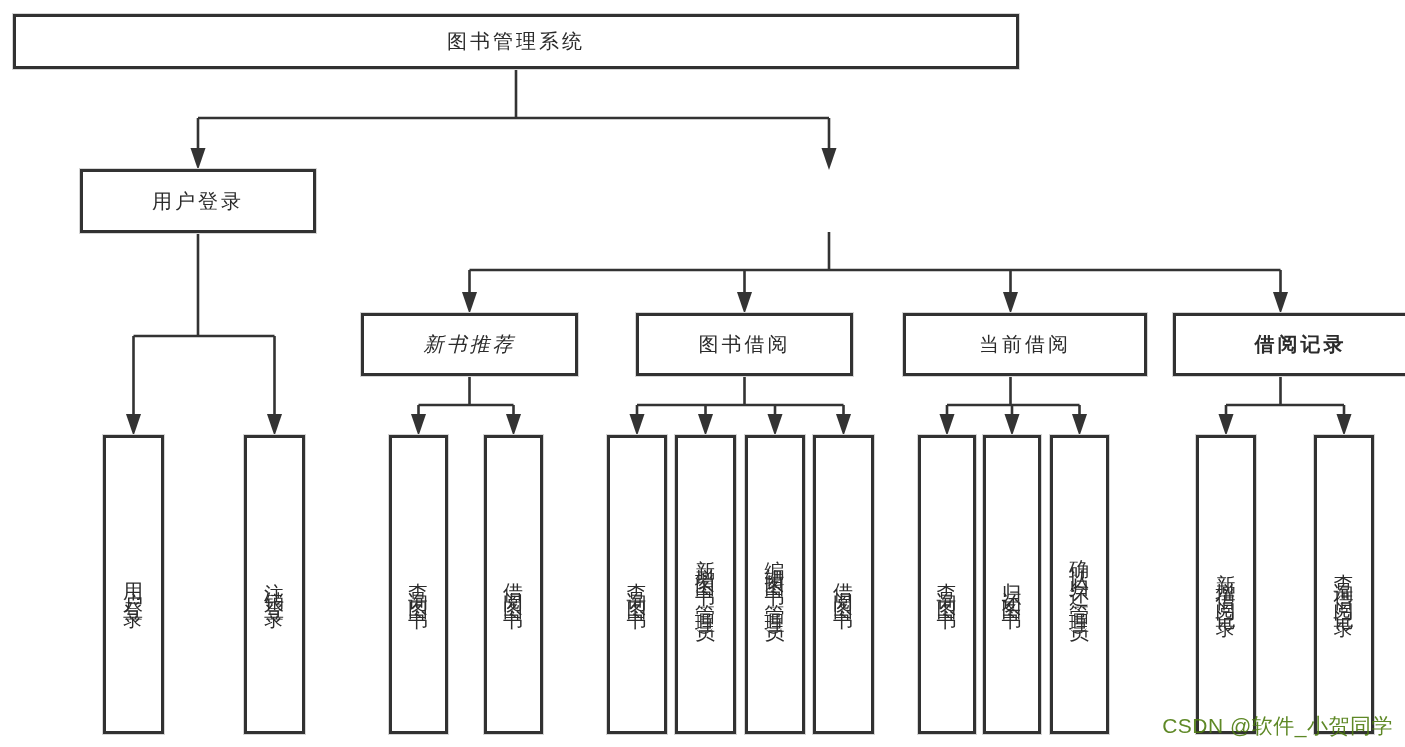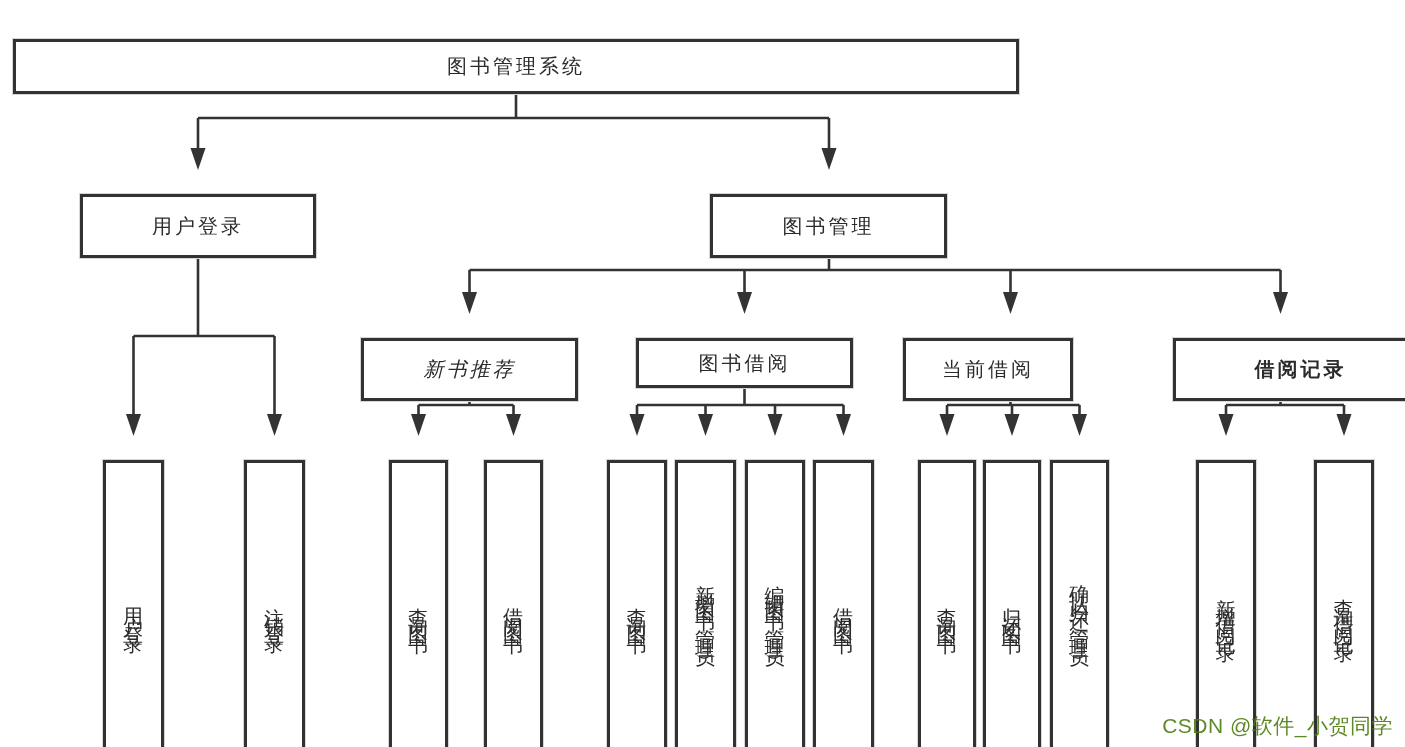--- a/index.html
+++ b/index.html
@@ -5,34 +5,34 @@
   html,body { margin:0; padding:0; background:#fff; }
   .canvas {
     position:relative; width:1405px; height:747px; background:#ffffff;
     font-family:"Liberation Sans","DejaVu Sans",sans-serif; overflow:hidden;
   }
   .connector-layer { position:absolute; left:0; top:0; width:1405px; height:747px; }
   .box {
     position:absolute; box-sizing:border-box; background:#ffffff;
     border:3px solid #323232; box-shadow:0 0 0 1px #d6d6d6;
     display:flex; align-items:center; justify-content:center;
-    color:#2b2b2b; z-index:2;margin-top:25px;
+    color:#2b2b2b; z-index:2;
   }
   .h .label { font-size:20px; letter-spacing:3px; white-space:nowrap; }
   .v .label {
     writing-mode:vertical-rl; text-orientation:mixed;
     font-size:20px; letter-spacing:9px; line-height:1; white-space:nowrap;
   }
   
   .n-root   { left:13px;  top:14px;  width:1006px; height:55px; }
   .n-l2a    { left:80px;  top:169px; width:236px;  height:64px; }
   .n-l2b    { left:710px; top:169px; width:237px;  height:64px; }
   .n-l3a    { left:361px; top:313px; width:217px;  height:63px;font-style:italic; }
-  .n-l3b    { left:636px; top:313px; width:217px;  height:50px; }
-  .n-l3c    { left:903px; top:313px; width:170px;  height:63px; }
+  .n-l3b    { left:636px; top:313px; width:217px;  height:63px; }
+  .n-l3c    { left:903px; top:313px; width:244px;  height:63px; }
   .n-l3d    { left:1173px;top:313px; width:255px;  height:63px;font-weight:bold; }
   .lf       { top:435px;  height:299px; }
   .n-g1a { left:103px;  width:61px; }
   .n-g1b { left:244px;  width:61px; }
   .n-g2a { left:389px;  width:59px; }
   .n-g2b { left:484px;  width:59px; }
   .n-g3a { left:607px;  width:60px; }
   .n-g3b { left:675px;  width:61px; }
   .n-g3c { left:745px;  width:60px; }
   .n-g3d { left:813px;  width:61px; }
@@ -91,23 +91,20 @@
     </g>
   </svg>
 
   <div class="box h n-root">
     <span class="label">图书管理系统</span>
   </div>
 
   <div class="box h n-l2a">
     <span class="label">用户登录</span>
   </div>
-  <div class="box h n-l2b">
-    <span class="label">图书管理</span>
-  </div>
 
   <div class="box h n-l3a">
     <span class="label">新书推荐</span>
   </div>
   <div class="box h n-l3b">
     <span class="label">图书借阅</span>
   </div>
   <div class="box h n-l3c">
     <span class="label">当前借阅</span>
   </div>

